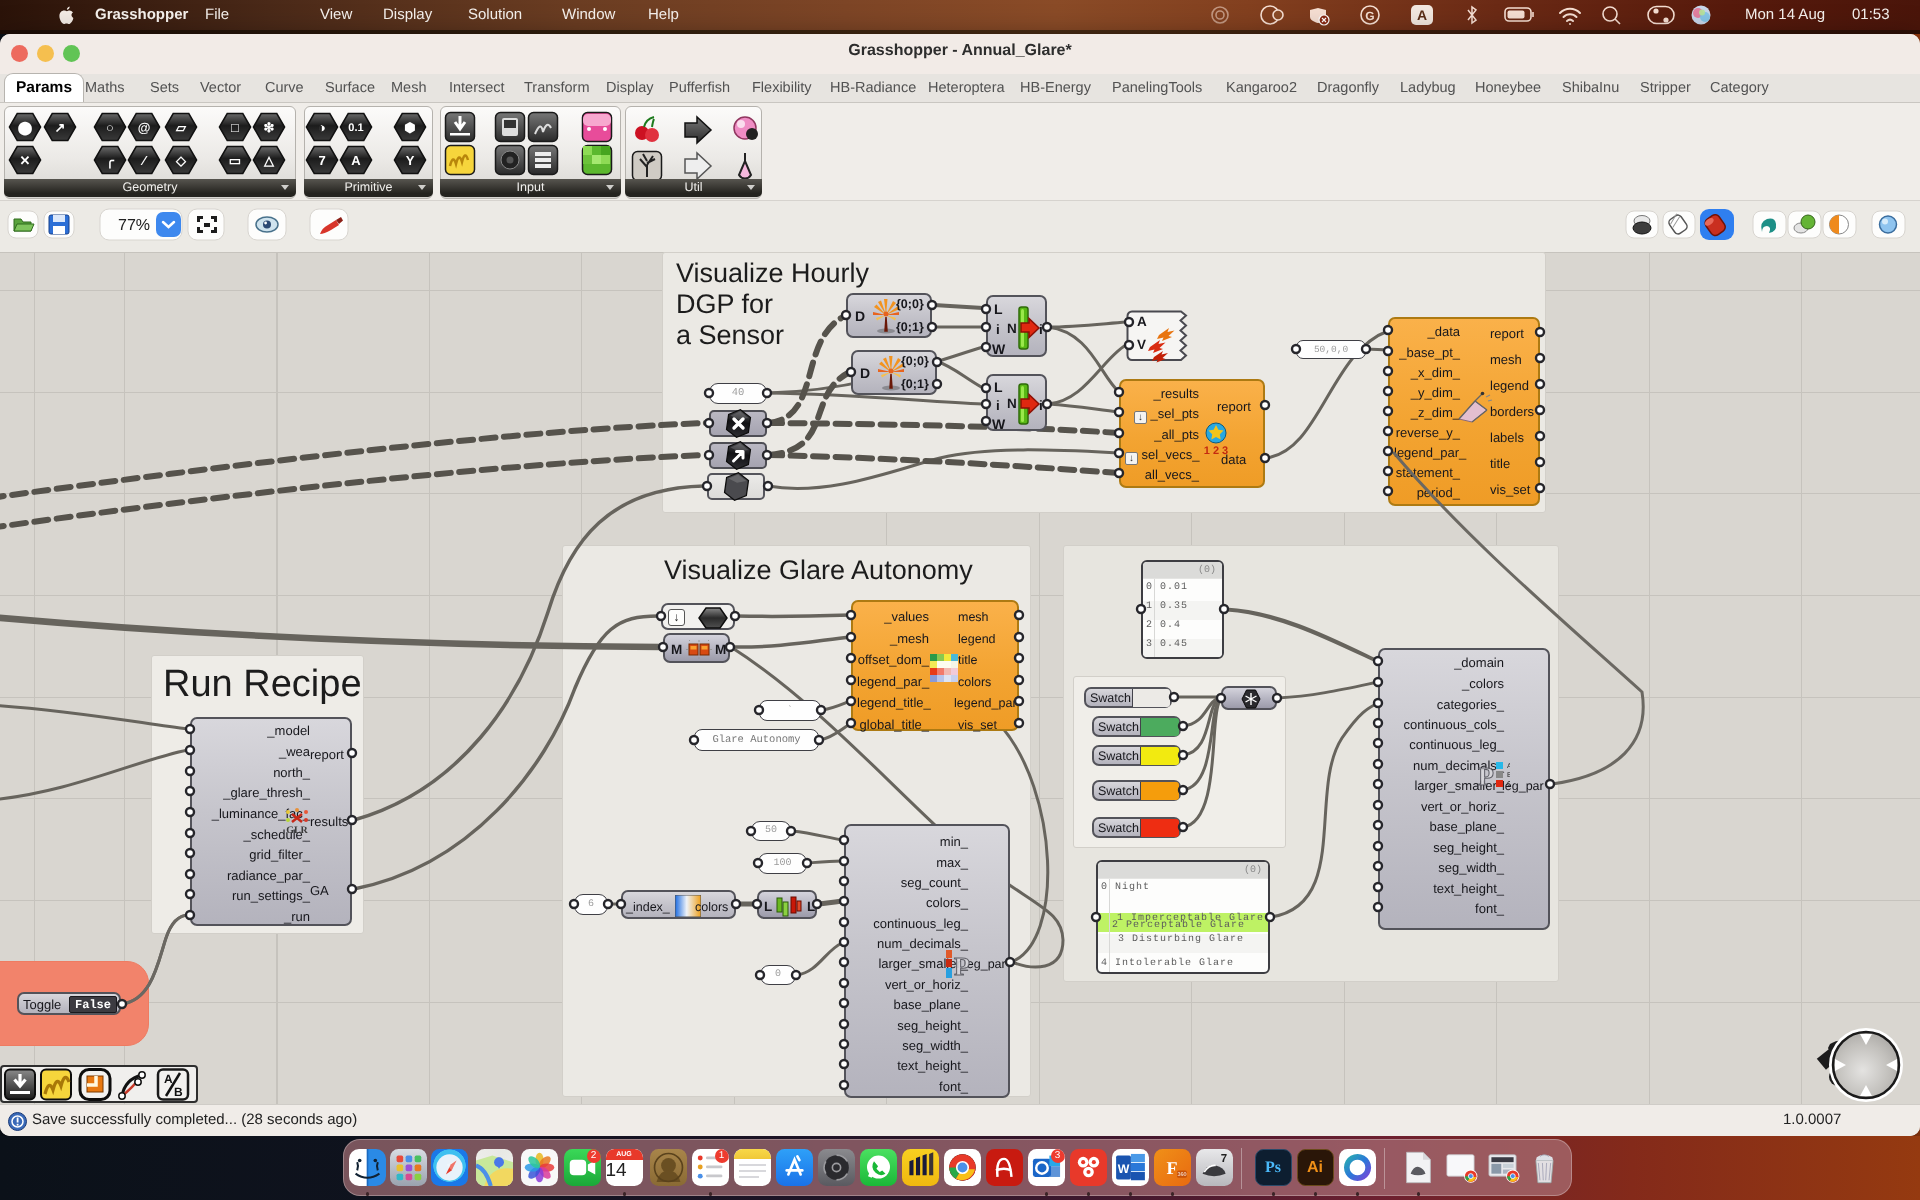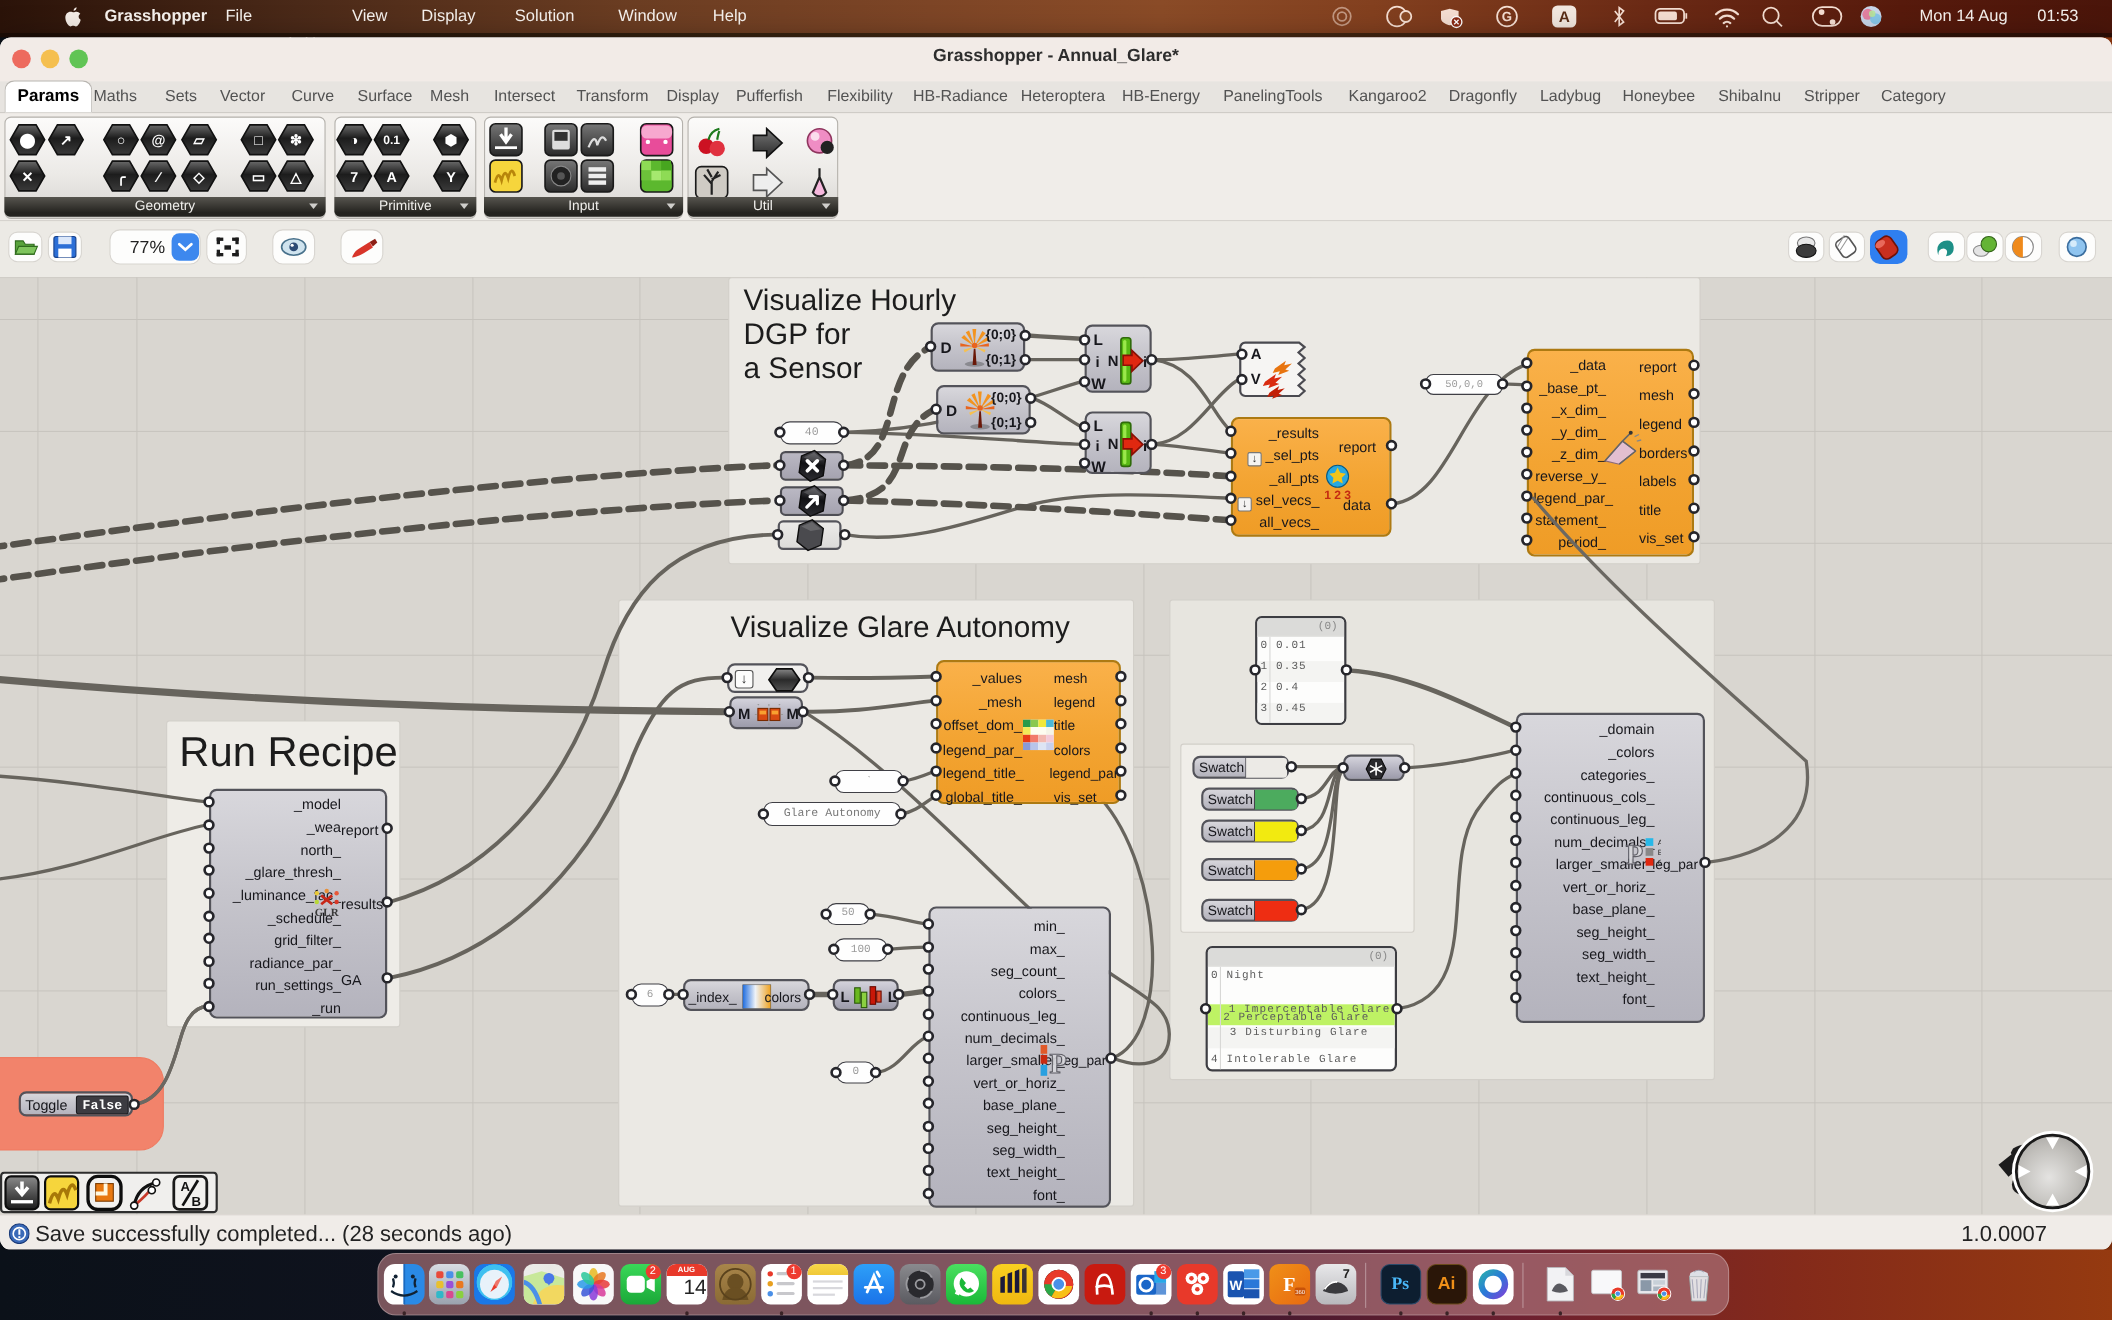--- a/index.html
+++ b/index.html
@@ -34,21 +34,21 @@
 .node{position:absolute;border:2px solid #53535a;border-radius:7px;background:linear-gradient(180deg,#d8d7dc 0%,#c6c5cc 45%,#b4b3bd 100%);color:#17171c;font-size:13px}
 .node.org{background:linear-gradient(180deg,#fab14a 0%,#f3a432 55%,#ef9c26 100%);border-color:#ad7a12}
 .node.dark{background:linear-gradient(180deg,#d4d3dc 0%,#b4b3c0 55%,#9c9baa 100%)}
 .nlab{position:absolute;white-space:nowrap;line-height:14px}
 .panel{position:absolute;border:2px solid #3d3d42;border-radius:6px;background:#fdfdfc;overflow:hidden}
 .phead{position:absolute;left:0;top:0;width:100%;height:17px;background:#dbdbd9;color:#8a8a8a;font-family:"Liberation Mono",monospace;font-size:10px;text-align:right;line-height:17px;border-bottom:1px solid #e4e4e2}
 .prow{position:absolute;left:0;width:100%;font-family:"Liberation Mono",monospace;font-size:10px;letter-spacing:1px;color:#5c5c5c;white-space:pre}
 .slider{position:absolute;border:1.5px solid #3f3f45;border-radius:9px;background:#fefefe;font-family:"Liberation Mono",monospace;color:#9b9b9b;text-align:center}
 .hexbtn{position:absolute;border:2px solid #4e4e55;border-radius:5px;background:linear-gradient(180deg,#bab8c3 0%,#a5a3b0 100%)}
 .hexbtn.lite{border-color:#55555c;background:linear-gradient(180deg,#ebeae8 0%,#dcdbd9 100%)}
-#statusbar{position:absolute;left:0;top:1070px;width:100%;height:32px;background:#f0ece8;border-top:1px solid #cfccc7;border-radius:0 0 10px 10px;font-size:20px;color:#222}
+#statusbar{position:absolute;left:0;top:1070px;width:100%;height:32px;background:#f0ece8;border-top:1px solid #cfccc7;border-radius:0 0 10px 10px;font-size:15px;color:#222}
 
 #dock{position:absolute;left:343px;top:1139px;width:1229px;height:57px;background:rgba(173,116,122,.68);border:1px solid rgba(255,255,255,.28);border-radius:17px}
 .dicon{position:absolute;top:9px;width:37px;height:37px;border-radius:8.5px;overflow:hidden}
 .badge{position:absolute;top:0px;right:0px;width:14px;height:14px;background:#ee3b2f;border-radius:50%;color:#fff;font-size:10px;text-align:center;line-height:14px}
 </style></head><body>
 <div id="page">
 <div id="menubar">
 <svg class="abs" style="left:57px;top:6px" width="18" height="19" viewBox="0 0 18 19">
         <path d="M12.6 4.6 c-1.1 0 -2 .6 -2.7 .6 -.7 0 -1.6 -.6 -2.8 -.6 C4.6 4.6 2.4 6.7 2.4 10 c0 3.8 2.7 8 4.6 8 .8 0 1.4 -.6 2.5 -.6 1.1 0 1.6 .6 2.5 .6 2 0 4.3 -4.5 4.3 -6.1 -2 -.9 -2.6 -3.9 -.3 -5.3 -.9 -1.3 -2.3 -2 -3.4 -2z" fill="#f4ece6"></path>
         <path d="M9.9 3.8 c1.6 -.2 2.9 -1.7 2.7 -3.3 -1.5 .2 -2.9 1.8 -2.7 3.3z" fill="#f4ece6"></path>
@@ -966,21 +966,21 @@
             <ellipse cx="0" cy="-9" rx="5" ry="9" fill="#2a9ae8" opacity=".85" transform="rotate(270)"></ellipse>
             <ellipse cx="0" cy="-9" rx="5" ry="9" fill="#2ac89a" opacity=".85" transform="rotate(315)"></ellipse>
           </g>
         </svg></div>
 <div class="dicon" style="left:219.5px;background:linear-gradient(180deg,#3ad858,#1aa838)"><svg width="37" height="37" viewBox="0 0 45 45">
           <rect x="7" y="13" width="20" height="19" rx="5" fill="#fff"></rect>
           <path d="M29 19 l9 -5 v17 l-9 -5 z" fill="#fff"></path>
         </svg><div class="badge">2</div></div>
 <div class="dicon" style="left:261.5px;background:#fff">
         <div style="position:absolute;top:0;left:0;right:0;height:11px;background:#e8392a;border-radius:8px 8px 0 0;color:#fff;font-size:7px;text-align:center;line-height:11px;font-weight:bold">AUG</div>
-        <div style="position:absolute;top:11px;left:0;right:0;text-align:right;font-size:19px;color:#222">14</div>
+        <div style="position:absolute;top:11px;left:0;right:0;text-align:left;font-size:19px;color:#222">14</div>
       </div>
 <div class="dicon" style="left:305.5px;background:linear-gradient(180deg,#a8854a,#8a6a34)"><svg width="37" height="37" viewBox="0 0 45 45">
           <circle cx="22.5" cy="20" r="9" fill="#6a4f22"></circle>
           <path d="M8 40 q3 -14 14.5 -14 q11.5 0 14.5 14 z" fill="#6a4f22"></path>
           <circle cx="22.5" cy="22.5" r="17" fill="none" stroke="#5a421c" stroke-width="2"></circle>
         </svg></div>
 <div class="dicon" style="left:347.5px;background:#fff"><svg width="37" height="37" viewBox="0 0 45 45">
           <circle cx="10" cy="11" r="3" fill="#e8392a"></circle>
           <rect x="17" y="9" width="20" height="3.5" rx="1.7" fill="#c8c8cc"></rect>
           <circle cx="10" cy="22" r="3" fill="#e8a020"></circle>

